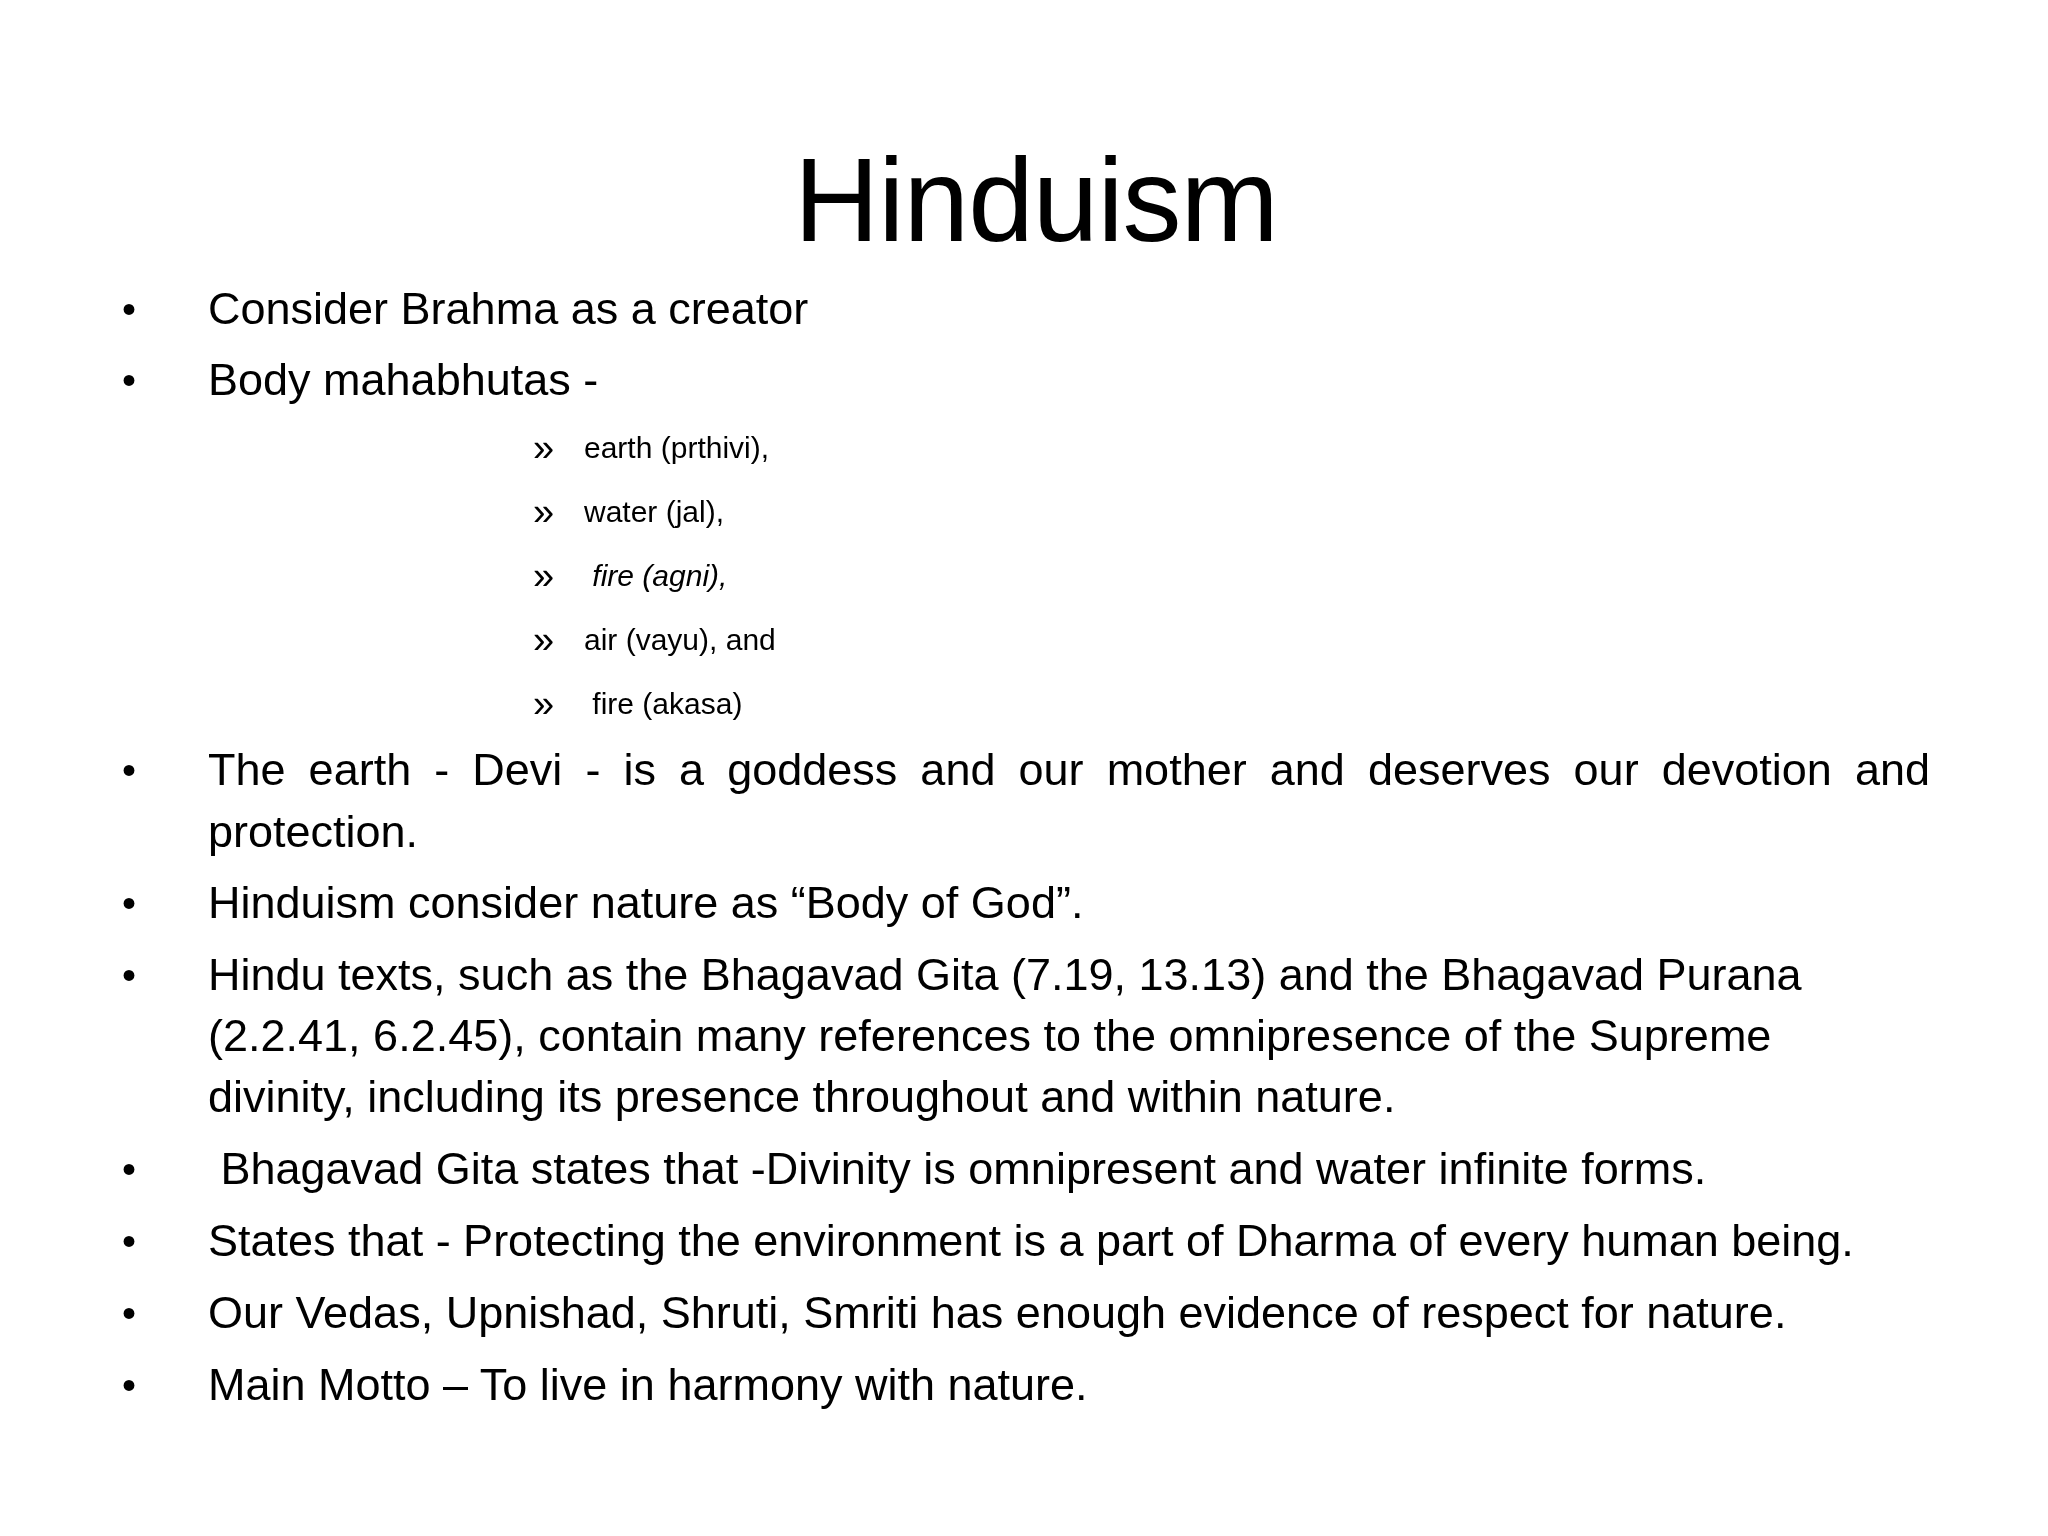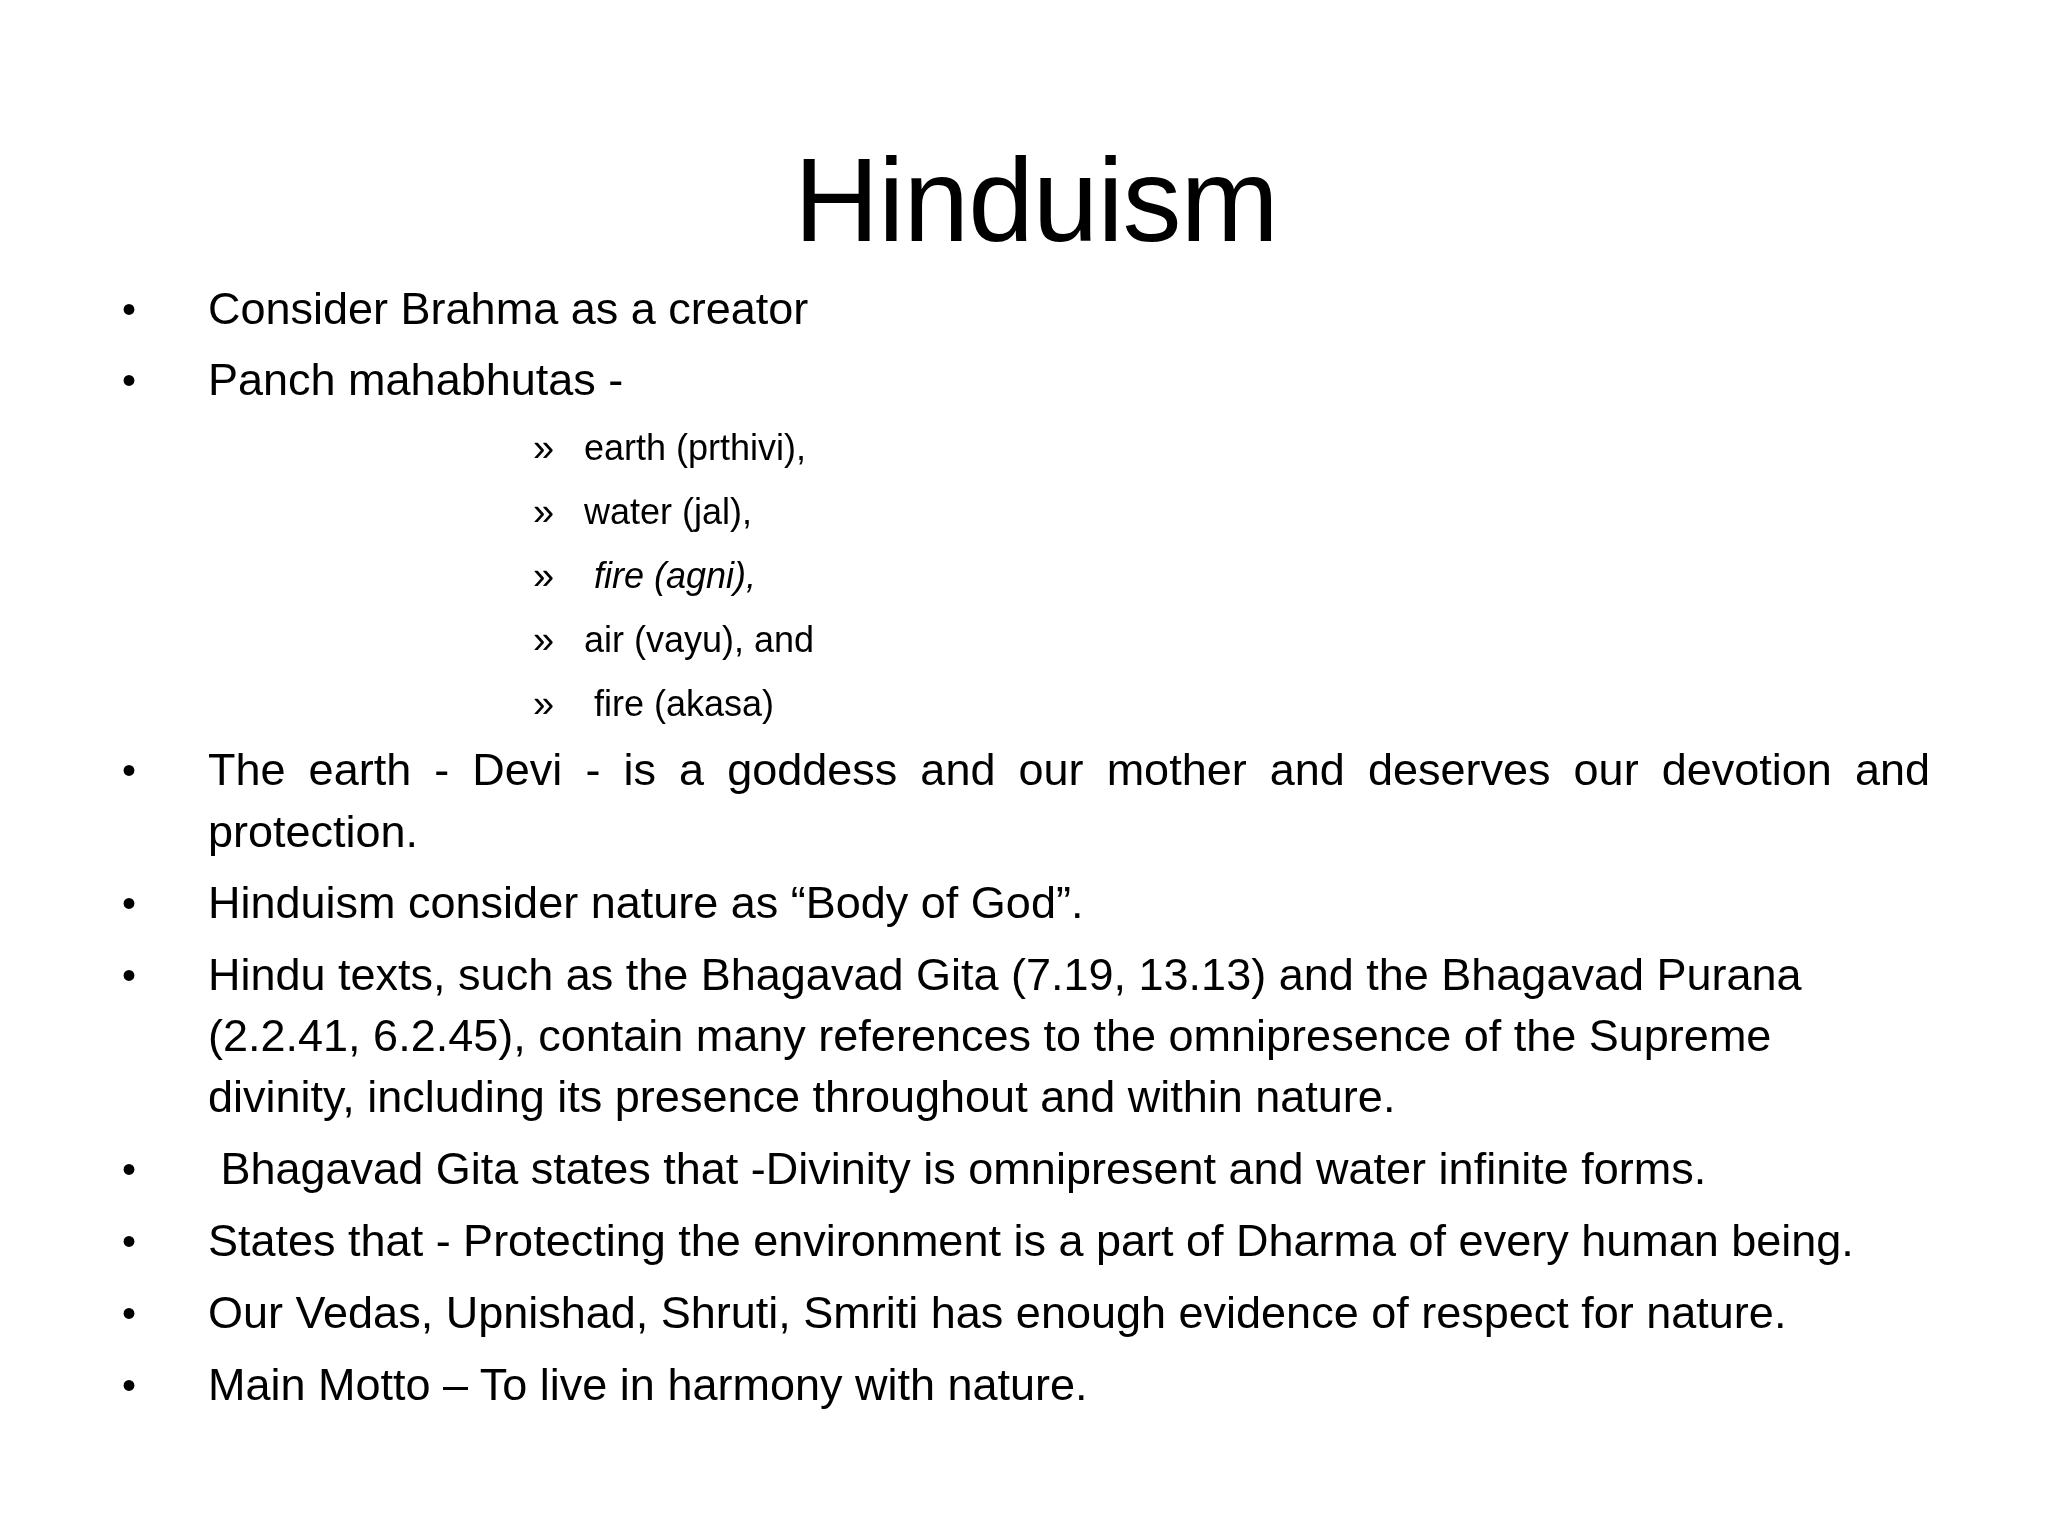--- a/index.html
+++ b/index.html
@@ -8,37 +8,37 @@
     font-family: "Liberation Sans", "DejaVu Sans", sans-serif; color: #000000;
   }
   .title {
     position: absolute; left: 12px; width: 2048px; top: 130px; text-align: center;
     font-size: 118px; line-height: 140px; letter-spacing: -1px;
   }
   .line { position: absolute; font-size: 45px; line-height: 56px; white-space: nowrap; }
   .bullet { position: absolute; left: 122px; font-size: 40px; }
   .text { position: absolute; left: 208px; }
   .sub-marker { position: absolute; left: 533px; font-size: 38px; }
-  .sub-text { position: absolute; left: 584px; font-size: 36px; }
+  .sub-text { position: absolute; left: 584px; font-size: 30px; }
   .justified { width: 1722px; text-align: justify; text-align-last: justify; white-space: normal; }
 </style>
 </head>
 <body>
 
 <div>
   <div class="title">Hinduism</div>
 
   <div class="line" style="top:281px;left:0;">
     <span class="bullet">•</span>
     <span class="text">Consider Brahma as a creator</span>
   </div>
 
   <div class="line" style="top:352px;left:0;">
     <span class="bullet">•</span>
-    <span class="text">Panch mahabhutas -</span>
+    <span class="text">Body mahabhutas -</span>
   </div>
 
   <div class="line" style="top:420px;left:0;">
     <span class="sub-marker">»</span>
     <span class="sub-text">earth (prthivi),</span>
   </div>
   <div class="line" style="top:484px;left:0;">
     <span class="sub-marker">»</span>
     <span class="sub-text">water (jal),</span>
   </div>

